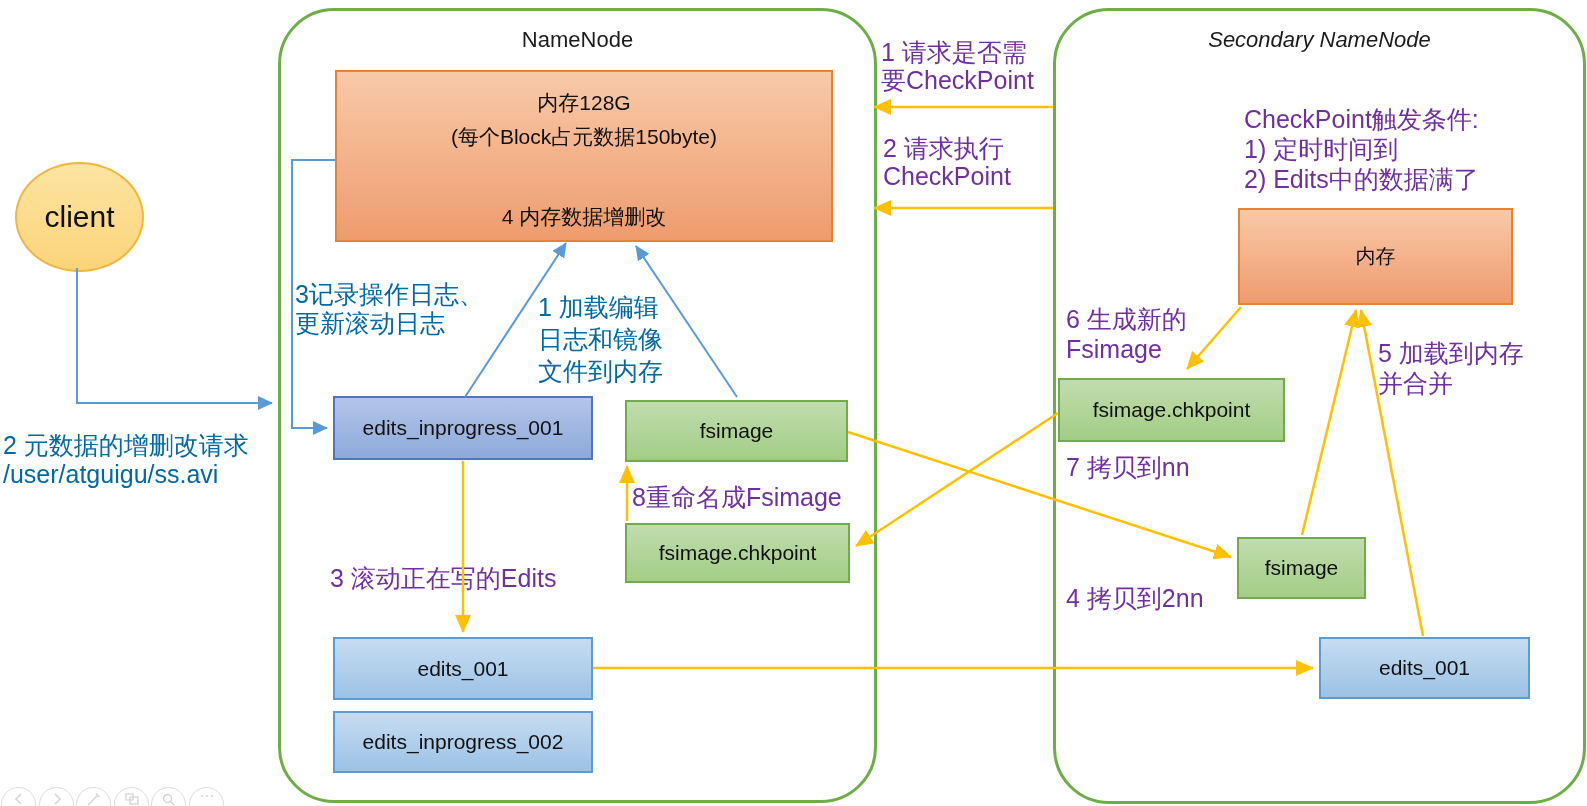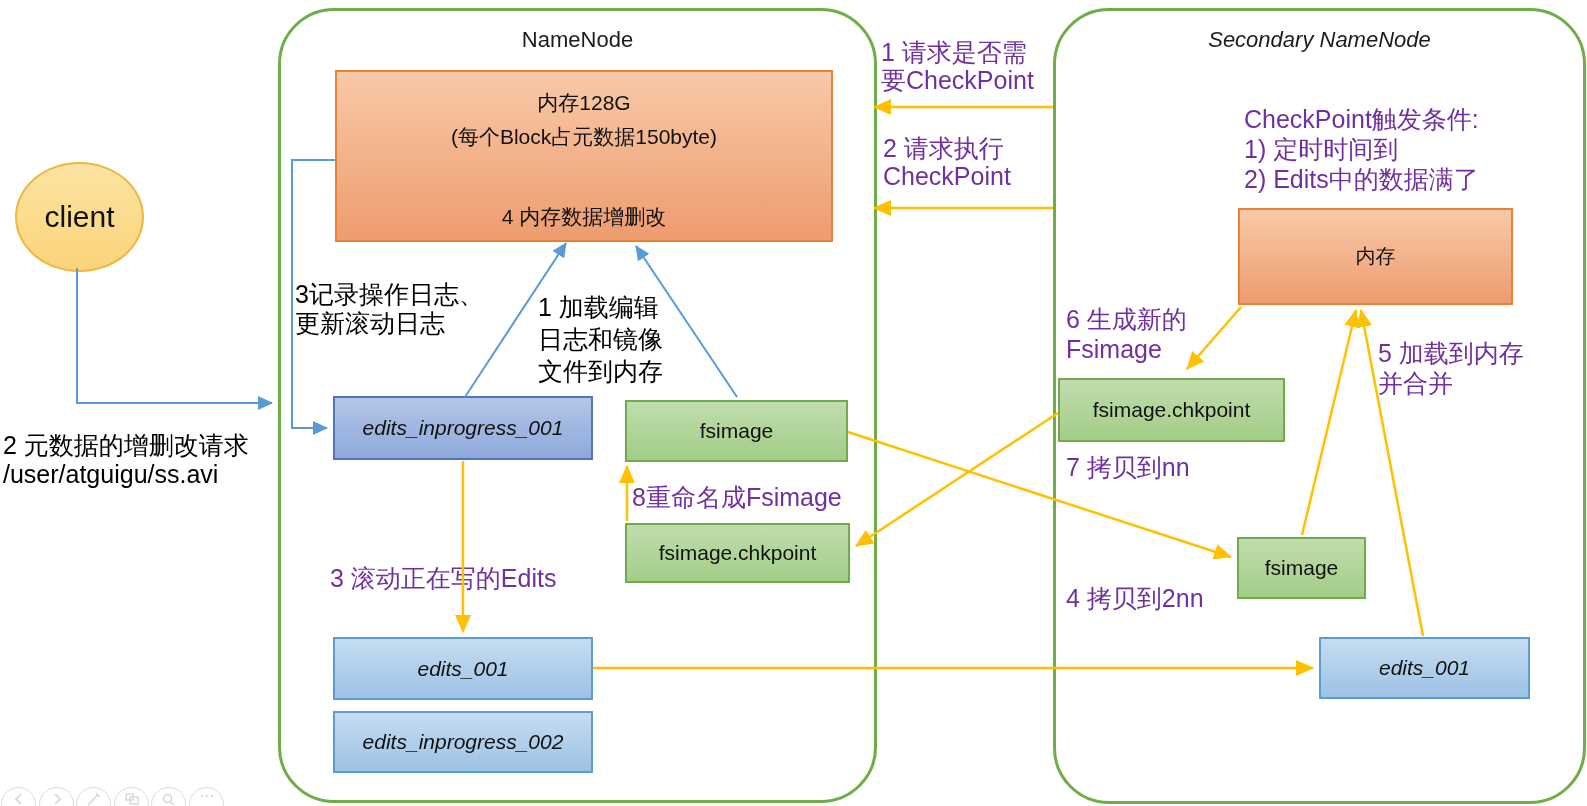--- a/index.html
+++ b/index.html
@@ -13,32 +13,32 @@
   .container-title{
     position:absolute;top:16px;left:0;width:100%;text-align:center;
     font-size:22px;color:#1c1c1c;white-space:nowrap;
   }
   .box{
     position:absolute;display:flex;align-items:center;justify-content:center;
     font-size:21px;color:#111;white-space:nowrap;box-sizing:border-box;
   }
   .box-orange{background:linear-gradient(180deg,#f8c9a8 0%,#ee9c6e 100%);border:2px solid #e88234;}
   .box-green{background:linear-gradient(180deg,#c0ddae 0%,#a3cd86 100%);border:2px solid #72ab4c;}
-  .box-blue{background:linear-gradient(180deg,#c6dcf1 0%,#9cc2e5 100%);border:2px solid #5d9bd3;font-style:italic;}
-  .box-periwinkle{background:linear-gradient(180deg,#b4c5e9 0%,#8da9da 100%);border:2px solid #4f74c0;font-style:italic;}
+  .box-blue{background:linear-gradient(180deg,#c6dcf1 0%,#9cc2e5 100%);border:2px solid #5d9bd3;}
+  .box-periwinkle{background:linear-gradient(180deg,#b4c5e9 0%,#8da9da 100%);border:2px solid #4f74c0;}
   .memory-nn{flex-direction:column;justify-content:flex-start;}
   .memory-nn .m1{margin-top:14px;line-height:34px;}
   .memory-nn .m2{line-height:34px;}
   .memory-nn .m3{margin-top:46px;line-height:34px;}
   .client{
     position:absolute;left:15px;top:162px;width:125px;height:106px;border-radius:50%;
     background:linear-gradient(180deg,#fde4a2 0%,#fbd47a 100%);border:2px solid #f0b63e;
     display:flex;align-items:center;justify-content:center;font-size:30px;color:#111;
   }
-  .txt{position:absolute;white-space:nowrap;font-size:25px;line-height:29px;color:#000000;}
+  .txt{position:absolute;white-space:nowrap;font-size:25px;line-height:29px;color:#0369a1;}
   .purple{color:#7030A0;}
   .lh28{line-height:28px;} .lh30{line-height:30px;} .lh32{line-height:32px;}
   svg.wires{position:absolute;left:0;top:0;width:1587px;height:806px;pointer-events:none;}
   .toolbar{position:absolute;left:0;top:787px;height:19px;}
   .tool-btn{
     position:absolute;width:35px;height:35px;border-radius:50%;border:1.6px solid #dcdcdc;
     background:transparent;box-sizing:border-box;display:flex;align-items:flex-start;justify-content:center;
     padding:0;cursor:pointer;
   }
   .tool-btn svg{margin-top:5px;}

